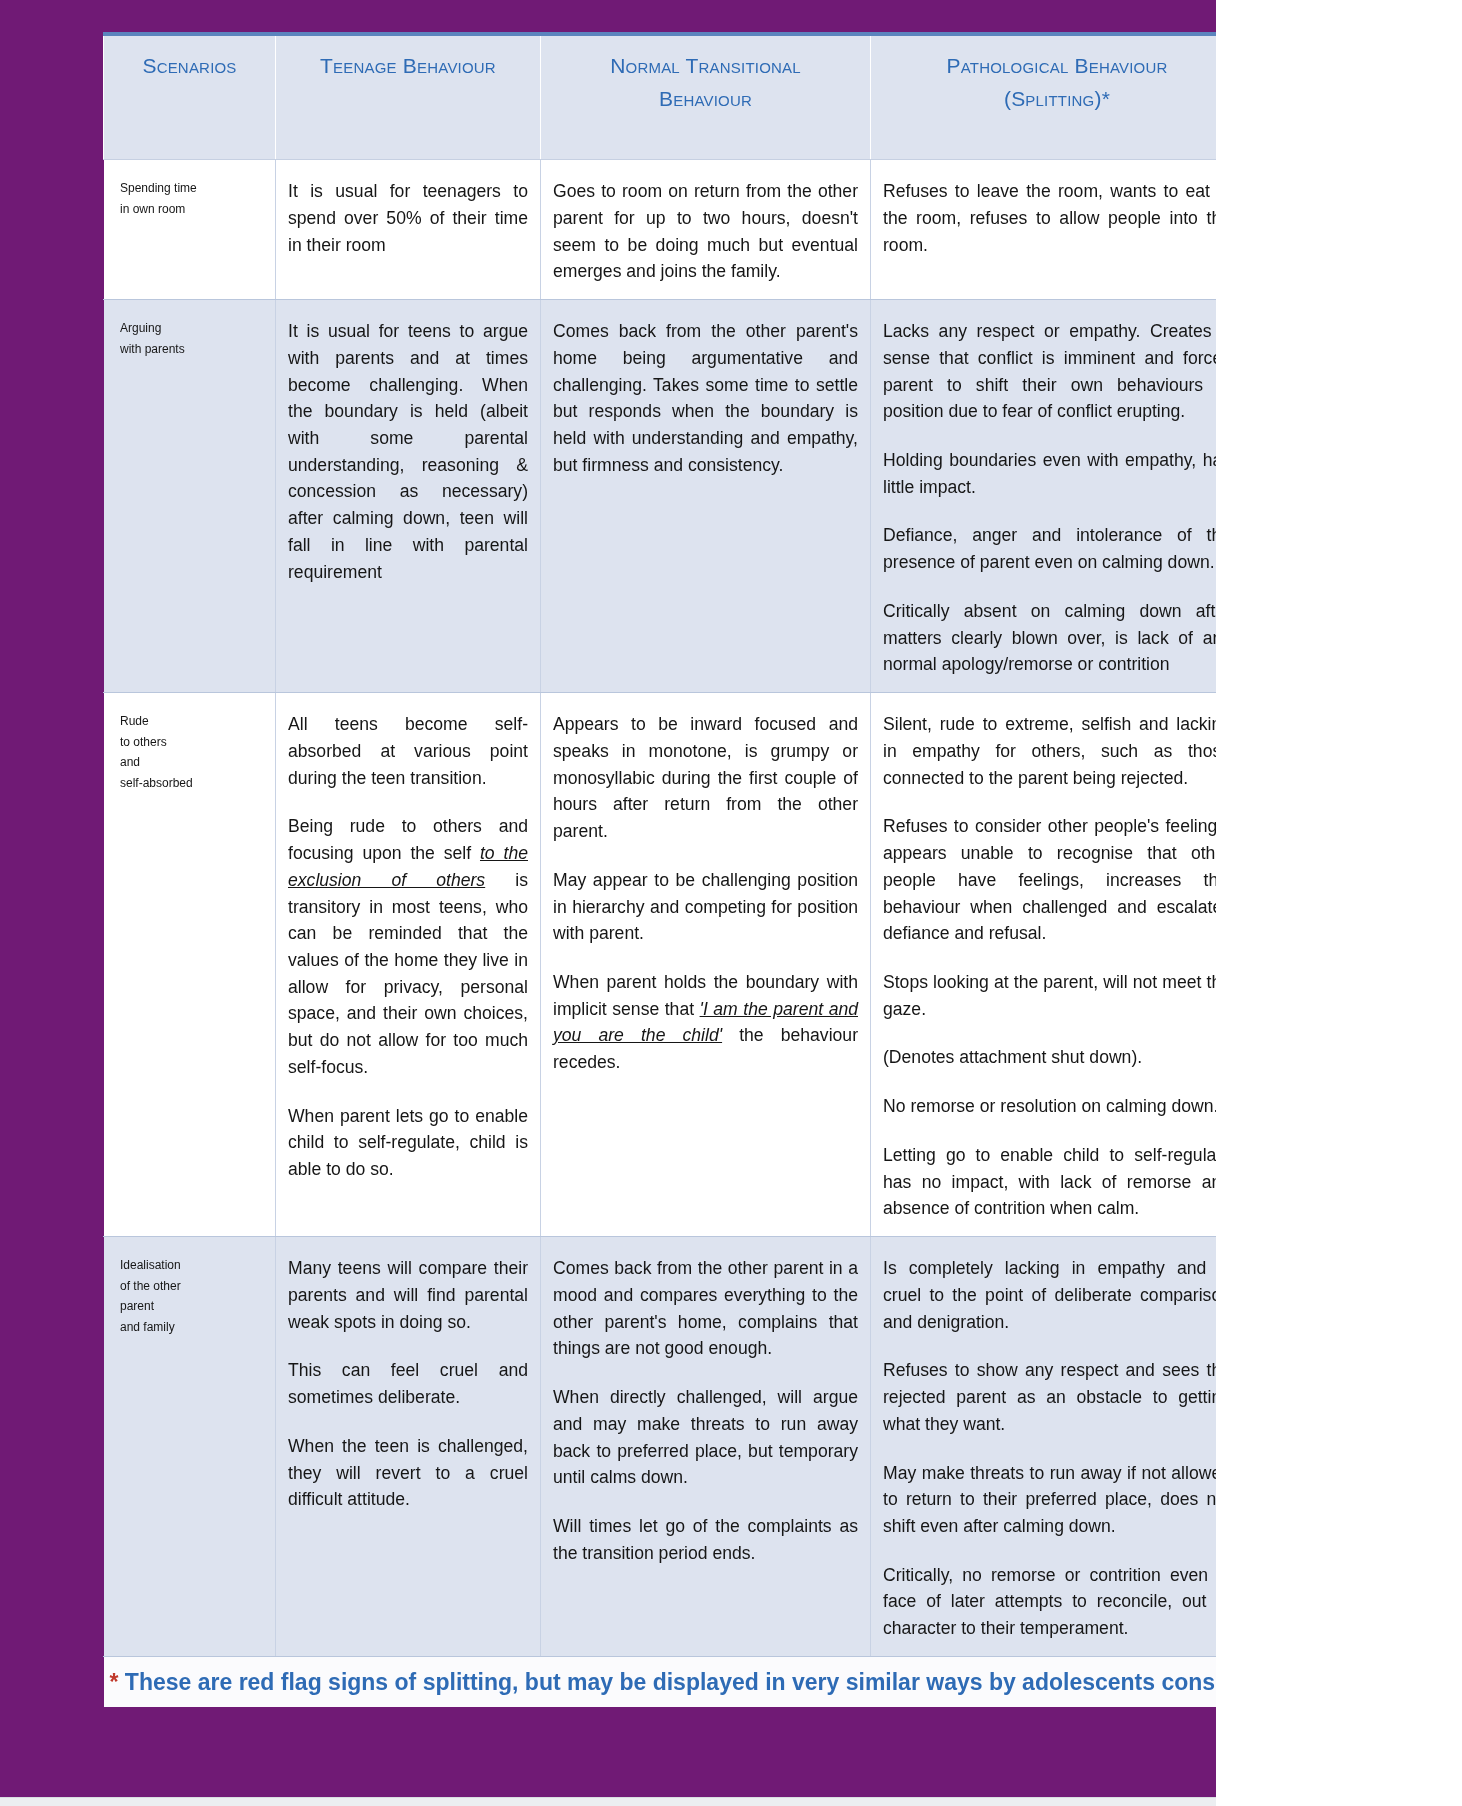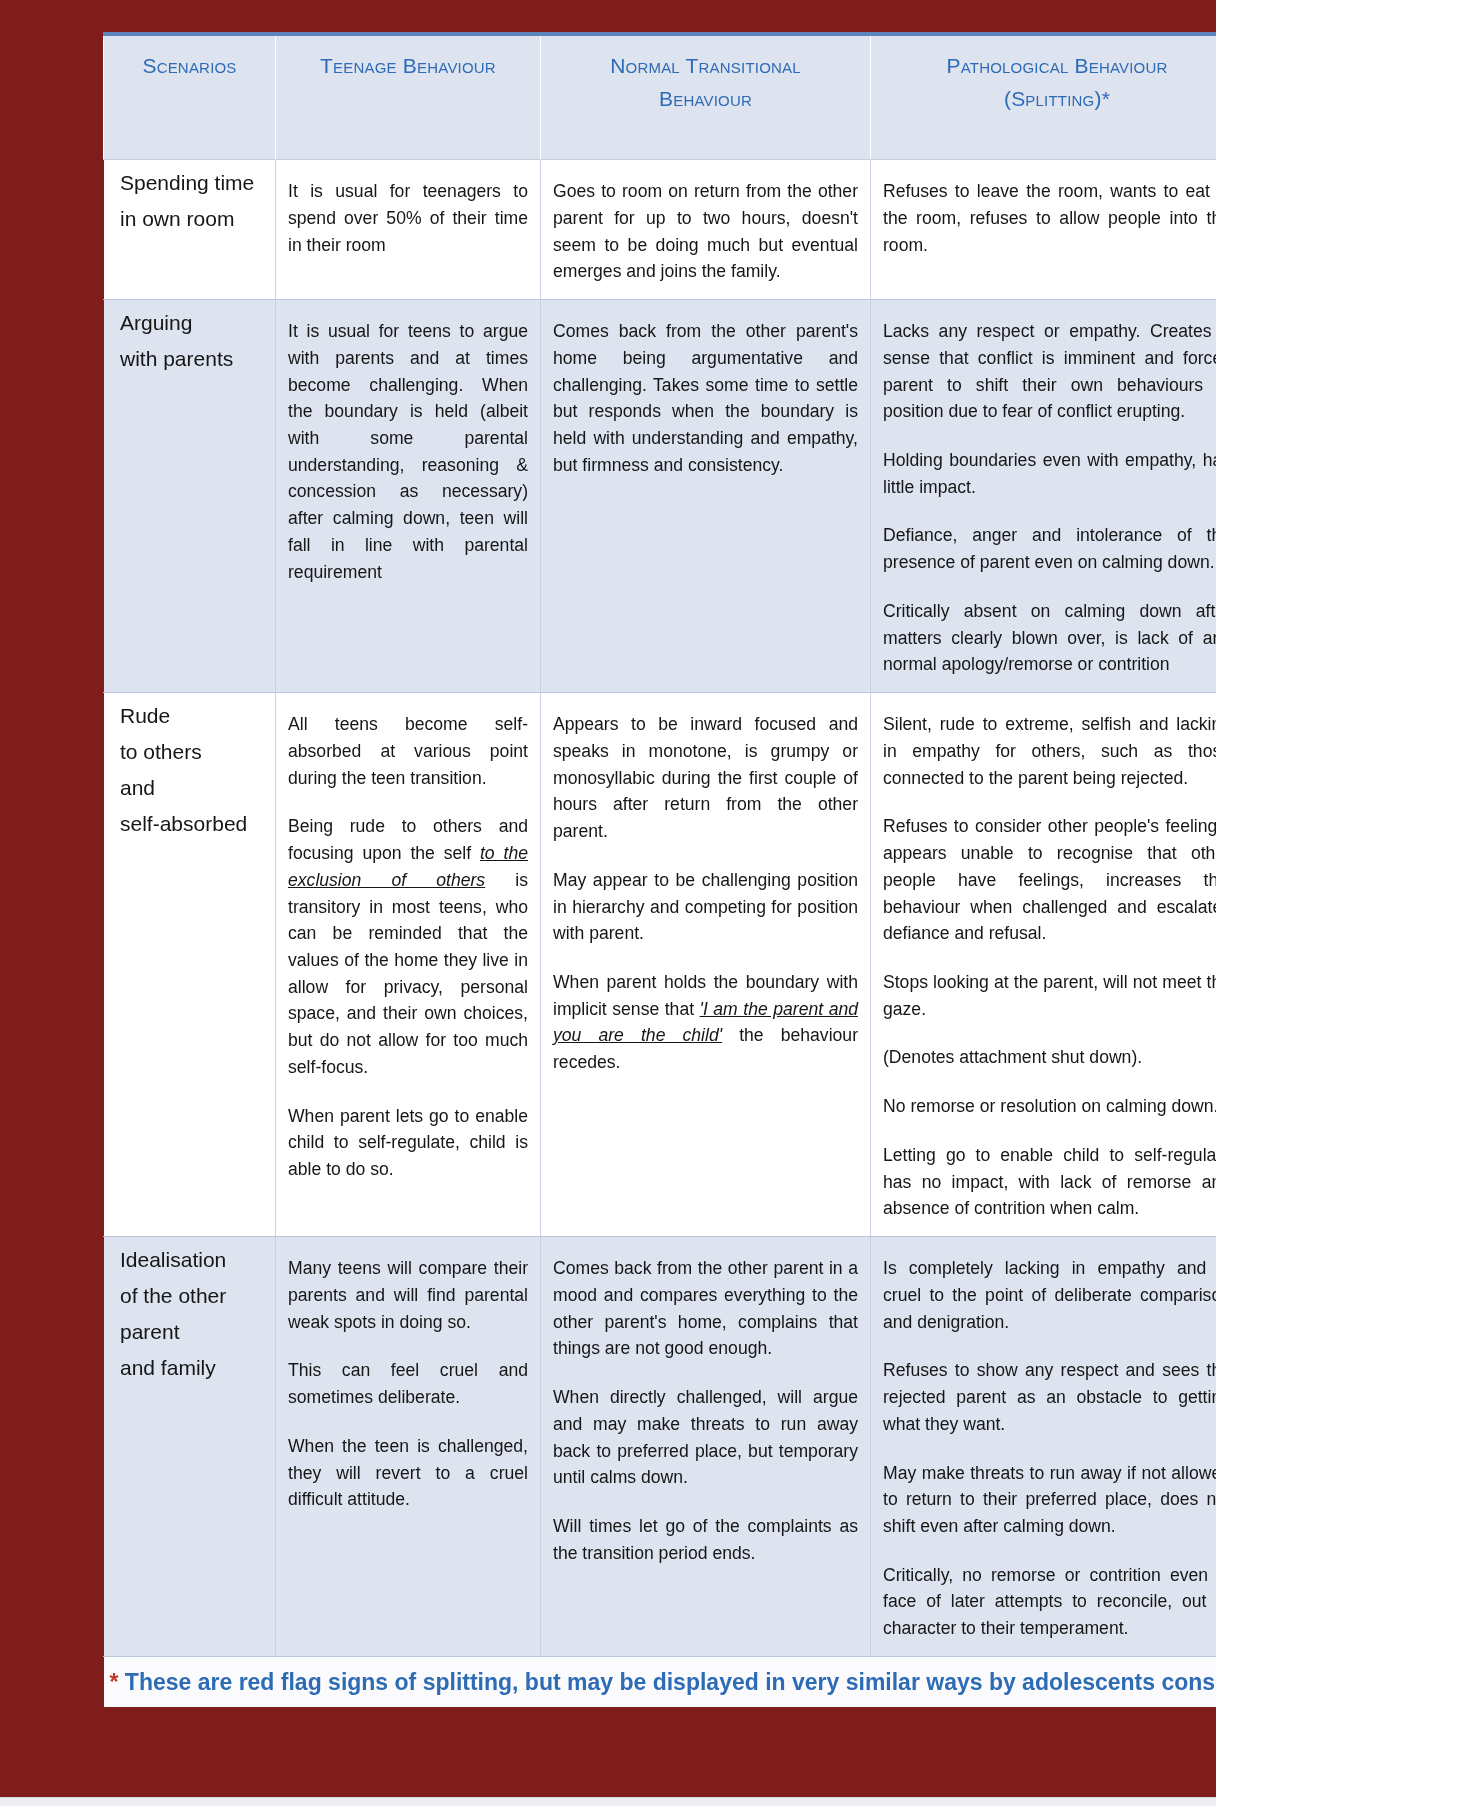--- a/index.html
+++ b/index.html
@@ -6,21 +6,21 @@
   html, body {
     margin: 0;
     padding: 0;
     background: #ffffff;
     font-family: "Liberation Sans", sans-serif;
   }
   .page {
     position: relative;
     width: 1216px;
     height: 1806px;
-    background: #7f1d1d;
+    background: #701a75;
     overflow: hidden;
   }
   .table-wrap {
     position: absolute;
     left: 103px;
     top: 32px;
     width: 1140px;
   }
   table.matrix {
     width: 1140px;
@@ -62,23 +62,23 @@
     border-bottom: 1px solid #b9c6dc;
     font-size: 17.6px;
     line-height: 1.52;
     color: #161616;
   }
   tbody tr.shaded td { background: #dde3ef; }
   tbody tr.plain td { background: #ffffff; }
 
   td.scenario {
     text-align: left;
-    font-size: 21px;
+    font-size: 12px;
     line-height: 1.72;
-    padding-top: 5px;
+    padding-top: 18px;
     padding-left: 16px;
     border-left: 1px solid transparent;
   }
   td.body-cell { text-align: justify; text-justify: inter-word; }
   td.body-cell p { margin: 8px 0 1.25em 0; }
   td.body-cell p:last-child { margin-bottom: 0; }
   td.body-cell em { font-style: italic; text-decoration: underline; }
 
   
   .footnote-row td {

